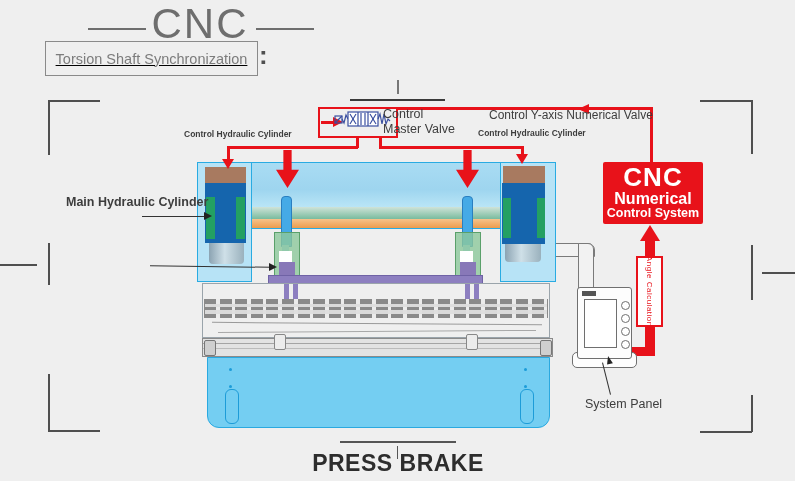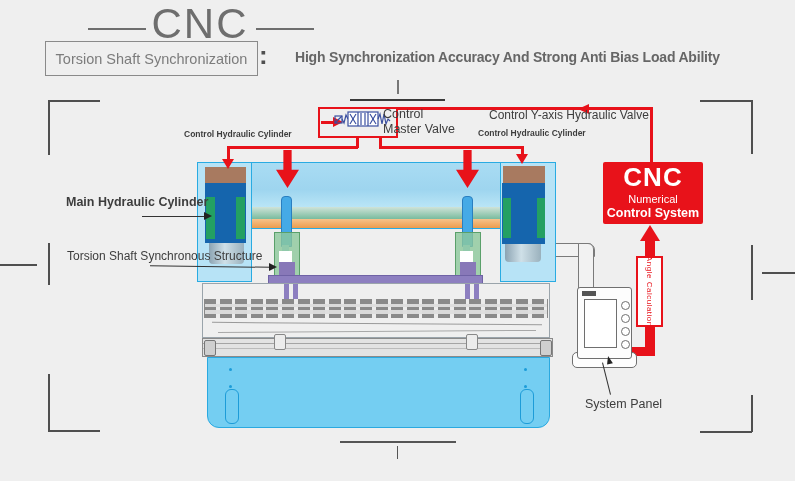--- a/index.html
+++ b/index.html
@@ -27,25 +27,24 @@
 </style>
 </head>
 <body>
 
 <div id="stage">
 
   <div class="abs" style="left:140px;top:0px;width:120px;text-align:center;font-size:42px;font-weight:400;color:#6e6e6e;letter-spacing:2px;">CNC</div>
   <div class="abs" style="left:88px;top:28px;width:58px;height:2px;background:#6e6e6e;"></div>
   <div class="abs" style="left:256px;top:28px;width:58px;height:2px;background:#6e6e6e;"></div>
 
-  <div class="abs" style="left:45px;top:41px;width:211px;height:33px;border:1.5px solid #8a8a8a;display:flex;align-items:center;justify-content:center;">
+  <div class="abs" style="left:45px;top:41px;width:211px;height:33px;border:1.5px solid #8a8a8a;display:flex;align-items:center;justify-content:center;text-decoration:underline;">
     <span style="font-size:14.5px;color:#7c7c7c;">Torsion Shaft Synchronization</span>
   </div>
   <div class="abs" style="left:259px;top:40px;font-size:26px;font-weight:bold;color:#4f4f4f;">:</div>
-  <div class="abs" style="left:295px;top:49px;width:460px;font-size:14px;font-weight:bold;color:#666;letter-spacing:-0.2px;white-space:nowrap;">High Synchronization Accuracy And Strong Anti Bias Load Ability</div>
   <div class="abs" style="left:397px;top:80px;width:1.5px;height:14px;background:#777;"></div>
   <div class="abs" style="left:350px;top:99px;width:95px;height:2px;background:#3a3a3a;"></div>
 
   <div class="abs mark" style="left:48px;top:100px;width:1.5px;height:55px;"></div>
   <div class="abs mark" style="left:48px;top:100px;width:52px;height:1.5px;"></div>
   <div class="abs mark" style="left:48px;top:243px;width:1.5px;height:42px;"></div>
   <div class="abs mark" style="left:0px;top:264px;width:37px;height:1.5px;"></div>
   <div class="abs mark" style="left:48px;top:374px;width:1.5px;height:57px;"></div>
   <div class="abs mark" style="left:48px;top:430px;width:52px;height:1.5px;"></div>
   <div class="abs mark" style="left:700px;top:100px;width:52px;height:1.5px;"></div>
@@ -160,21 +159,21 @@
         <line x1="31" y1="4" x2="31" y2="16"></line>
         <line x1="36" y1="15" x2="42" y2="5"></line>
         <line x1="36" y1="5" x2="42" y2="15"></line>
         <polyline points="44,10 46,5 48,15 50,5 52,15 54,10 56,12"></polyline>
       </g>
     </svg>
   </div>
 
   <div class="abs" style="left:603px;top:162px;width:100px;height:62px;background:#e8121a;color:#fff;text-align:center;border-radius:2px;">
     <div style="font-size:26px;font-weight:bold;line-height:30px;letter-spacing:1px;">CNC</div>
-    <div style="font-size:11px;font-weight:normal;line-height:14px;">Numerical</div>
+    <div style="font-size:16px;font-weight:bold;line-height:14px;">Numerical</div>
     <div style="font-size:12.5px;font-weight:bold;line-height:15px;">Control System</div>
   </div>
 
   <div class="abs tri tri-up-lg" style="left:640px;top:225px;"></div>
   <div class="abs redline" style="left:645px;top:239px;width:10px;height:117px;"></div>
   <div class="abs redline" style="left:630px;top:347px;width:25px;height:9px;"></div>
   <div class="abs tri tri-left-lg" style="left:616px;top:340px;"></div>
 
   <div class="abs" style="left:636px;top:256px;width:27px;height:71px;background:#fff;border:2px solid #e8121a;box-sizing:border-box;display:flex;align-items:center;justify-content:center;">
     <span style="writing-mode:vertical-rl;font-size:8px;color:#e8121a;white-space:nowrap;letter-spacing:0.5px;">Angle Calculation</span>
@@ -188,32 +187,32 @@
     <div style="position:absolute;left:43px;top:26px;width:7px;height:7px;border:1.3px solid #6f6f6f;border-radius:50%;background:#fff;"></div>
     <div style="position:absolute;left:43px;top:39px;width:7px;height:7px;border:1.3px solid #6f6f6f;border-radius:50%;background:#fff;"></div>
     <div style="position:absolute;left:43px;top:52px;width:7px;height:7px;border:1.3px solid #6f6f6f;border-radius:50%;background:#fff;"></div>
   </div>
 
   <div class="abs lbl-sm" style="left:184px;top:129px;">Control Hydraulic Cylinder</div>
 
   <div class="abs lbl pre" style="left:383px;top:107px;line-height:15px;">Control
 Master Valve</div>
 
-  <div class="abs lbl" style="left:489px;top:109px;font-size:12px;">Control Y-axis Hydraulic Valve</div>
+  <div class="abs lbl" style="left:489px;top:109px;font-size:12px;">Control Y-axis Numerical Valve</div>
 
   <div class="abs lbl-sm" style="left:478px;top:128px;">Control Hydraulic Cylinder</div>
 
   <div class="abs lbl" style="left:66px;top:195px;font-weight:bold;">Main Hydraulic Cylinder</div>
   <div class="abs thinline" style="left:142px;top:216px;width:65px;height:1.3px;"></div>
   <div class="abs ah-right" style="left:204px;top:212px;"></div>
 
-  <div class="abs lbl" style="left:67px;top:250px;font-size:12px;">Torsion Shaft Synchronous Structure</div>
   <div class="abs thinline" style="left:150px;top:266px;width:122px;height:1.3px;transform:rotate(0.8deg);"></div>
   <div class="abs ah-right" style="left:269px;top:263px;"></div>
 
   <div class="abs lbl" style="left:585px;top:397px;">System Panel</div>
   <div class="abs thinline" style="left:606px;top:362px;width:1.3px;height:33px;transform:rotate(-14deg);"></div>
   <div class="abs ah-up" style="left:606px;top:356px;transform:rotate(-14deg);"></div>
 
   <div class="abs" style="left:340px;top:441px;width:116px;height:2px;background:#555;"></div>
   <div class="abs" style="left:397px;top:446px;width:1.3px;height:13px;background:#555;"></div>
+  <div class="abs" style="left:298px;top:450px;width:200px;text-align:center;font-size:23px;font-weight:bold;color:#2d2d2d;letter-spacing:0.5px;">PRESS BRAKE</div>
 
 </div>
 
 </body></html>

